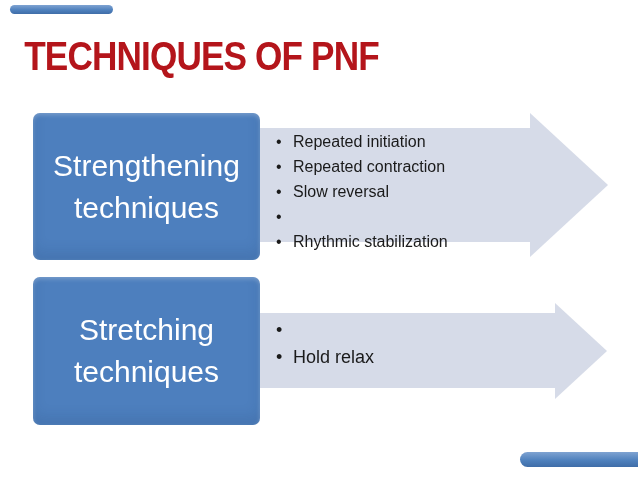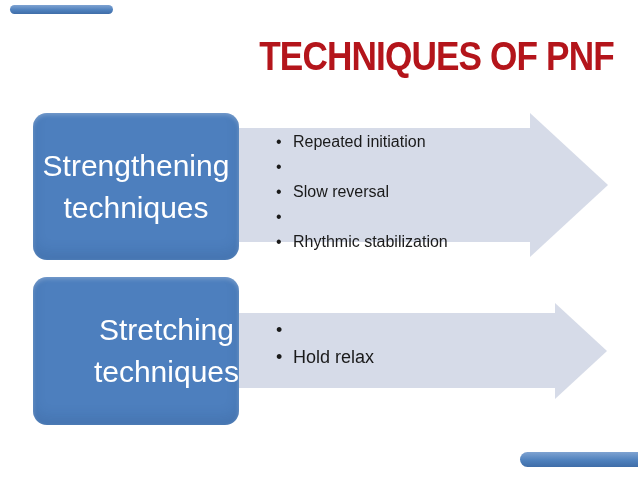--- a/index.html
+++ b/index.html
@@ -23,21 +23,21 @@
   }
   .accent-bar.bottom-right {
     left: 520px; top: 452px; width: 118px; height: 15px;
     border-radius: 8px 0 0 8px;
   }
 
   
   .title-wrap {
     position: absolute;
     left: 0; right: 0; top: 34px;
-    text-align: right;
+    text-align: left;
   }
   .title-text {
     display: inline-block;
     font-size: 40px;
     font-weight: bold;
     letter-spacing: -1px;
     line-height: 44px;
     color: var(--title_red, #b4151b);
     transform: scaleX(0.88);
     transform-origin: center;
@@ -66,30 +66,30 @@
   .row2 .arrow-head {
     left: 555px; top: 303px;
     border-top-width: 48px; border-bottom-width: 48px;
     border-left: 52px solid var(--arrow_fill, #d6dbe8);
   }
 
   
   .category-box {
     position: absolute;
     left: 33px;
-    width: 206px;
-    border-radius: 14px;
+    width: 227px;
+    border-radius: 7px;
     background: var(--box_blue, #4d7fbe);
     box-shadow: inset 0 2px 4px rgba(255,255,255,0.25), inset 0 -8px 14px rgba(20,40,80,0.12);
     display: flex;
     align-items: center;
     justify-content: center;
   }
   .row1 .category-box { top: 113px; height: 147px; }
-  .row2 .category-box { top: 277px; height: 148px; justify-content: flex-end; }
+  .row2 .category-box { top: 277px; height: 148px; }
   .category-box .box-label {
     color: var(--box_text, #ffffff);
     font-size: 30px;
     line-height: 42px;
     text-align: center;
     white-space: pre-line;
   }
 
   
   .bullet-list {
@@ -122,20 +122,21 @@
   <div class="row1">
     <div class="arrow-band"></div>
     <div class="arrow-head"></div>
     <ul class="bullet-list">
       <li>
         <span class="bullet-dot">•</span>
         <span>Repeated initiation</span>
       </li>
       <li>
         <span class="bullet-dot">•</span>
+        <span>Repeated contraction</span>
       </li>
       <li>
         <span class="bullet-dot">•</span>
         <span>Slow reversal</span>
       </li>
       <li>
         <span class="bullet-dot">•</span>
       </li>
       <li>
         <span class="bullet-dot">•</span>

